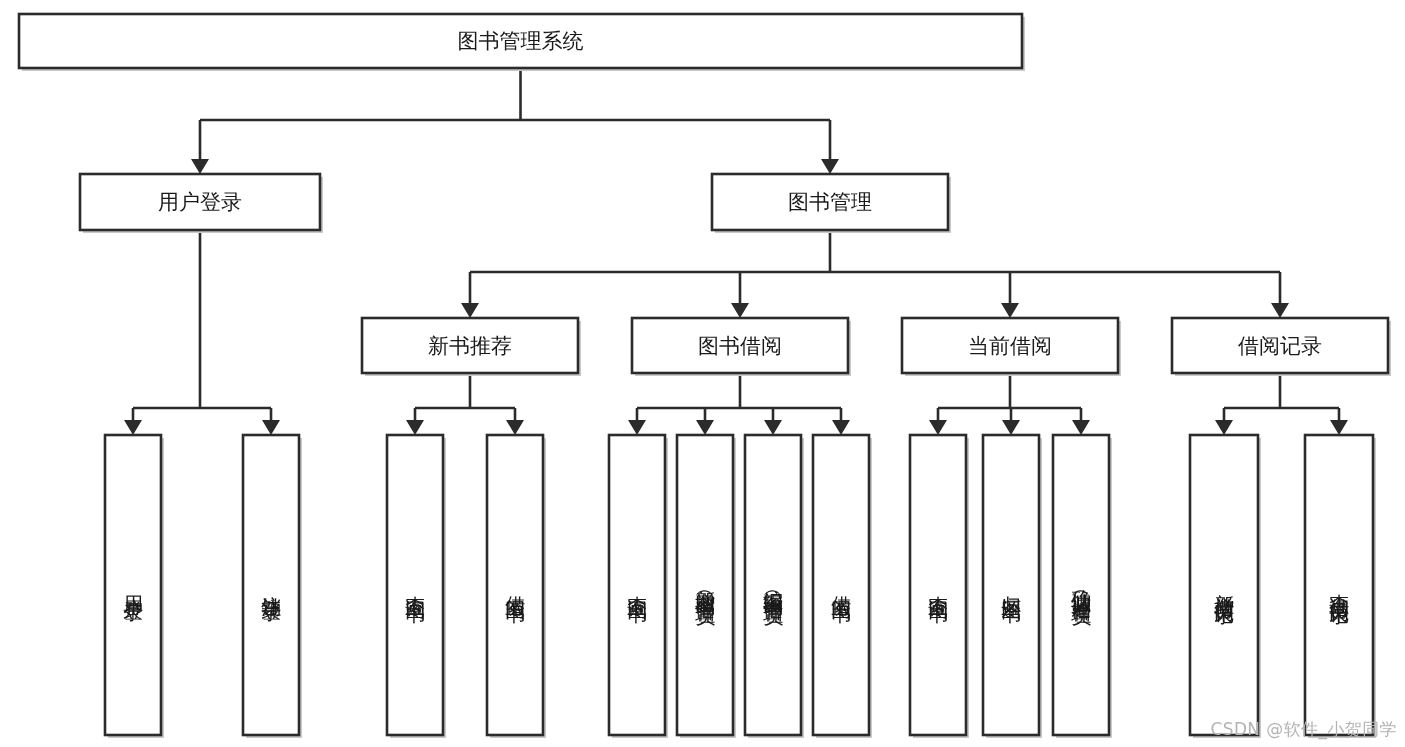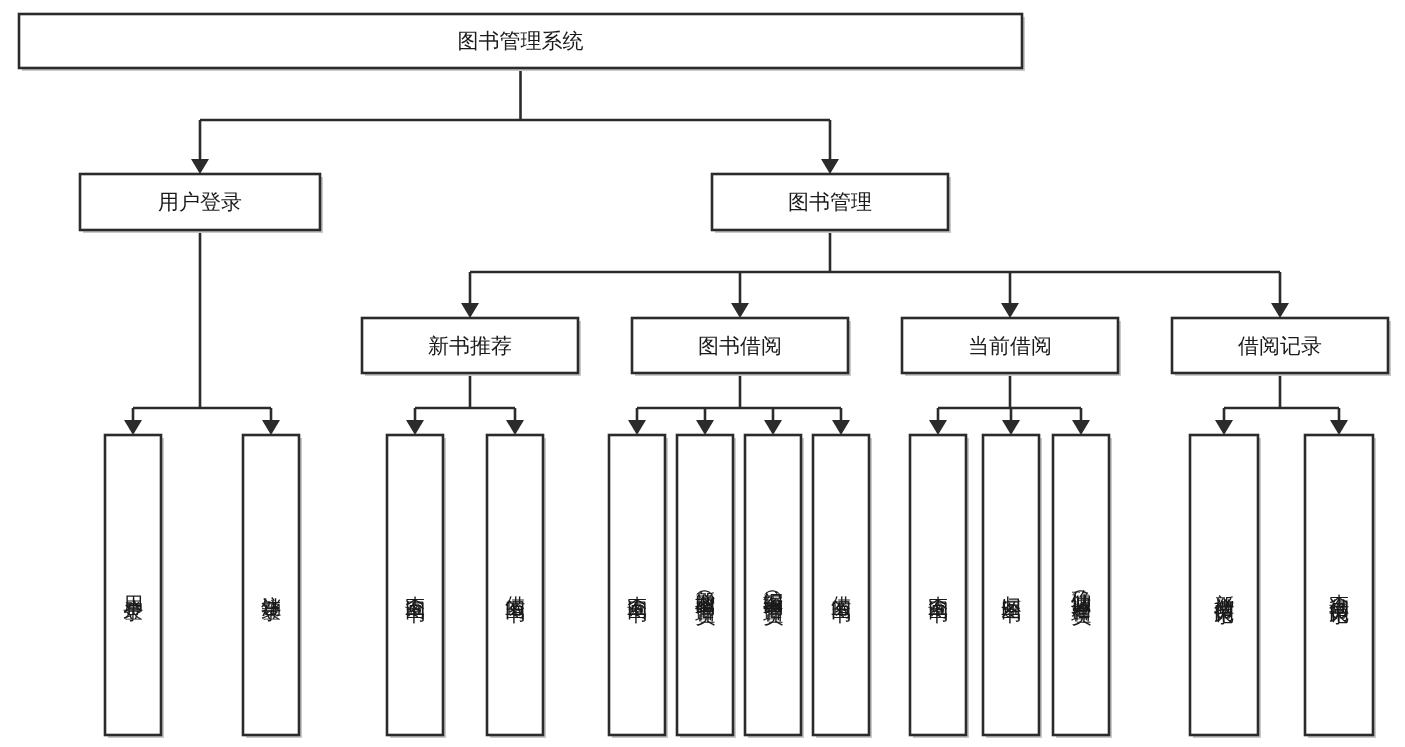--- a/index.html
+++ b/index.html
@@ -263,13 +263,14 @@
       <div class="vert-label-wrap" style="left: 1053px; top: 435px; width: 56px; height: 300px;">
         <div class="vert-label">确认归还（管理员）</div>
       </div>
       <div class="vert-label-wrap" style="left: 1190px; top: 435px; width: 68px; height: 300px;">
         <div class="vert-label">新增借阅记录</div>
       </div>
       <div class="vert-label-wrap" style="left: 1305px; top: 435px; width: 68px; height: 300px;">
         <div class="vert-label">查询借阅记录</div>
       </div>
     </div>
+  <div id="watermark">CSDN @软件_小贺同学</div>
 </div>
 
 </body></html>

